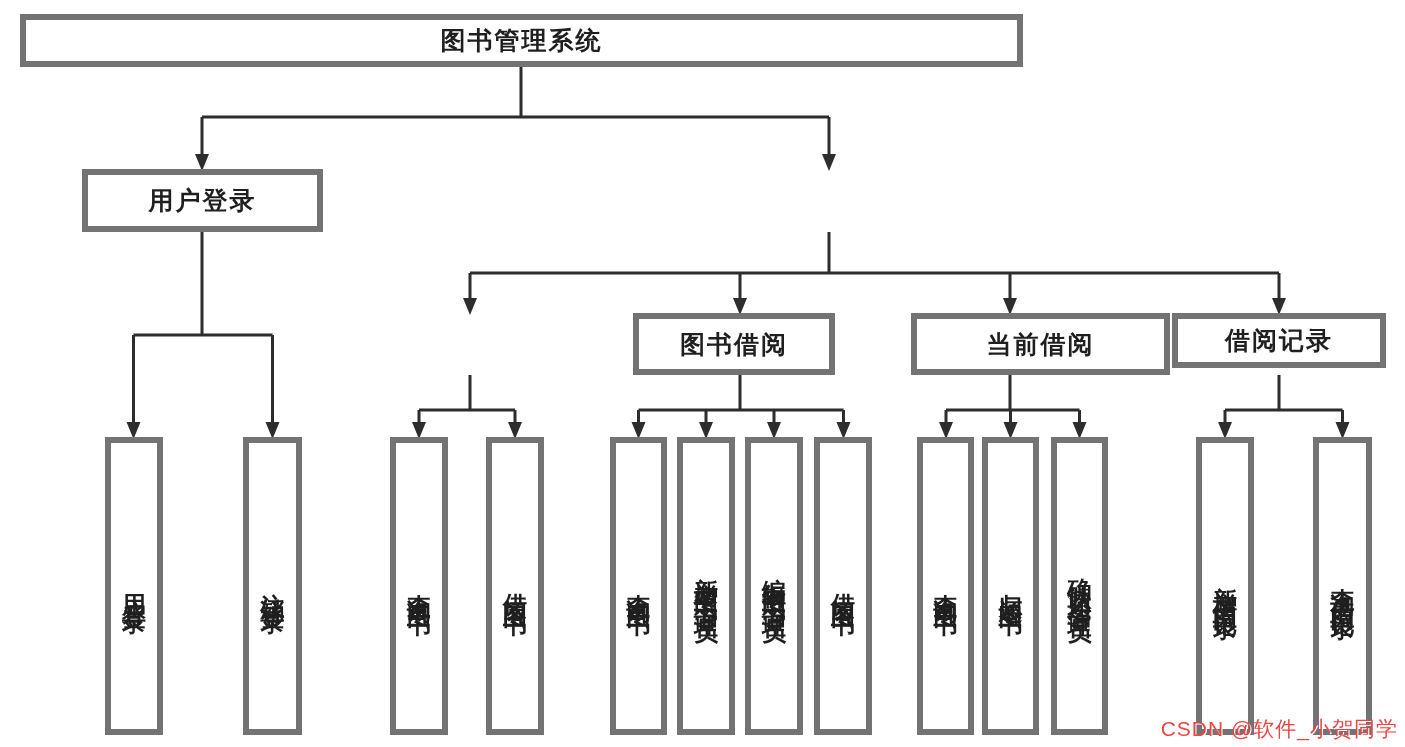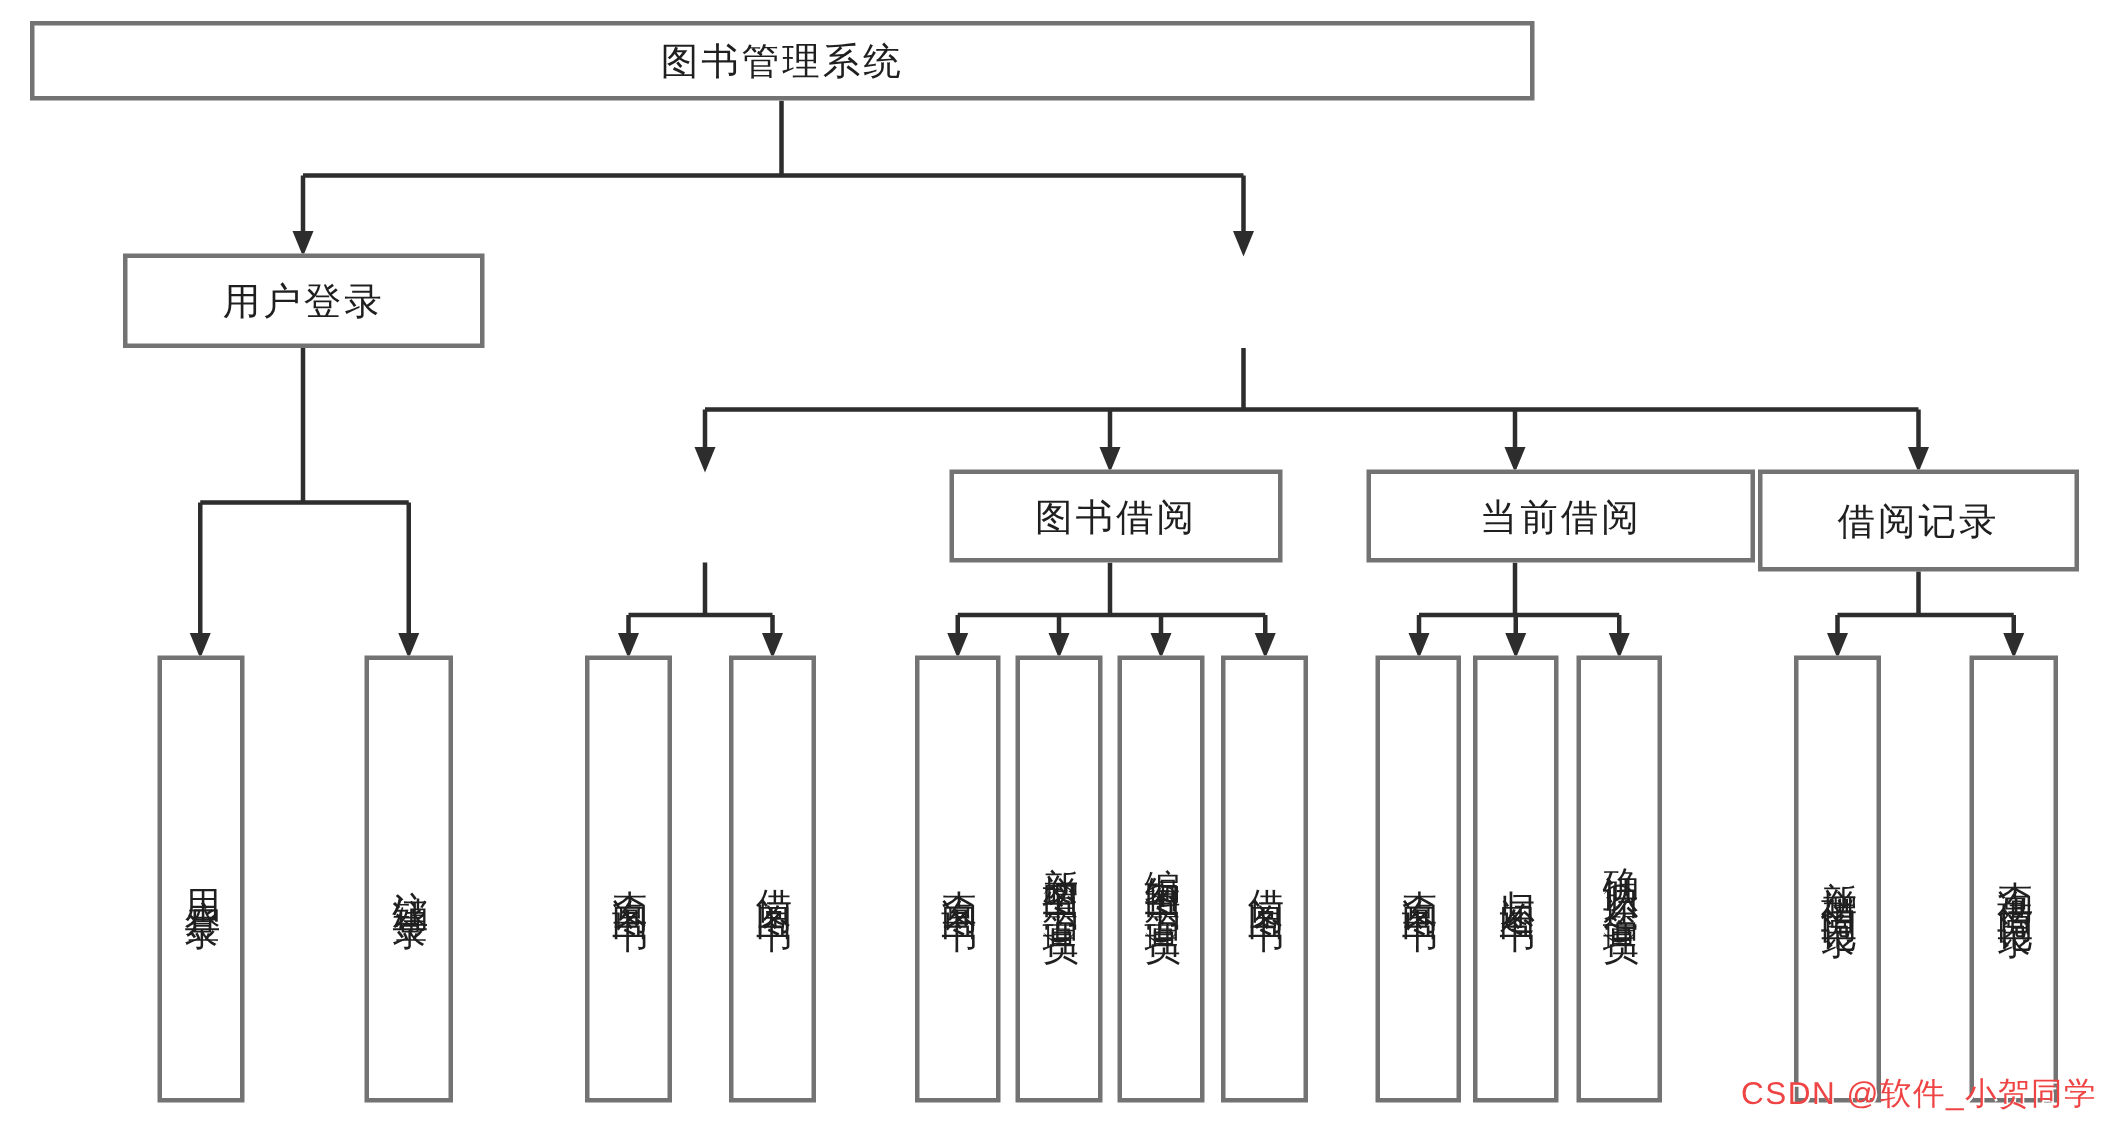--- a/index.html
+++ b/index.html
@@ -2,22 +2,22 @@
 <html><head>
 <meta charset="utf-8">
 <style>
   html,body{margin:0;padding:0;background:#ffffff;}
   .canvas{
     position:relative;width:1405px;height:747px;background:#ffffff;overflow:hidden;
     font-family:"Liberation Sans","DejaVu Sans",sans-serif;color:#1f1f1f;
   }
   .wires{position:absolute;left:0;top:0;width:1405px;height:747px;}
   .box{
-    position:absolute;background:#ffffff;border:3px solid #737373;box-sizing:border-box;
-    display:flex;align-items:center;justify-content:center;
+    position:absolute;background:#ffffff;border:6px solid #737373;box-sizing:border-box;
+    display:flex;align-items:center;justify-content:center;font-weight:bold;
   }
   .h-label{font-size:25px;letter-spacing:2px;white-space:nowrap;}
   .v-label{
     writing-mode:vertical-rl;text-orientation:mixed;
     font-size:24px;letter-spacing:6px;line-height:1;white-space:nowrap;
   }
   .watermark{
     position:absolute;right:7px;top:715px;font-size:21px;letter-spacing:1px;
     color:#ef4444;text-shadow:1px 1px 0 #ffffff;white-space:nowrap;
   }
@@ -61,27 +61,27 @@
   </svg>
 
   <div class="box" style="left:20px;top:14px;width:1003px;height:53px">
     <span class="h-label">图书管理系统</span>
   </div>
 
   <div class="box" style="left:82px;top:169px;width:241px;height:63px">
     <span class="h-label">用户登录</span>
   </div>
 
-  <div class="box" style="left:633px;top:313px;width:222px;height:62px">
+  <div class="box" style="left:633px;top:313px;width:202px;height:62px">
     <span class="h-label">图书借阅</span>
   </div>
   <div class="box" style="left:911px;top:313px;width:259px;height:62px">
     <span class="h-label">当前借阅</span>
   </div>
-  <div class="box" style="left:1172px;top:313px;width:214px;height:68px">
+  <div class="box" style="left:1172px;top:313px;width:214px;height:55px">
     <span class="h-label">借阅记录</span>
   </div>
 
   <div class="box" style="left:105px;top:437px;width:58px;height:298px">
     <span class="v-label">用户登录</span>
   </div>
   <div class="box" style="left:243px;top:437px;width:59px;height:298px">
     <span class="v-label">注销登录</span>
   </div>
 

